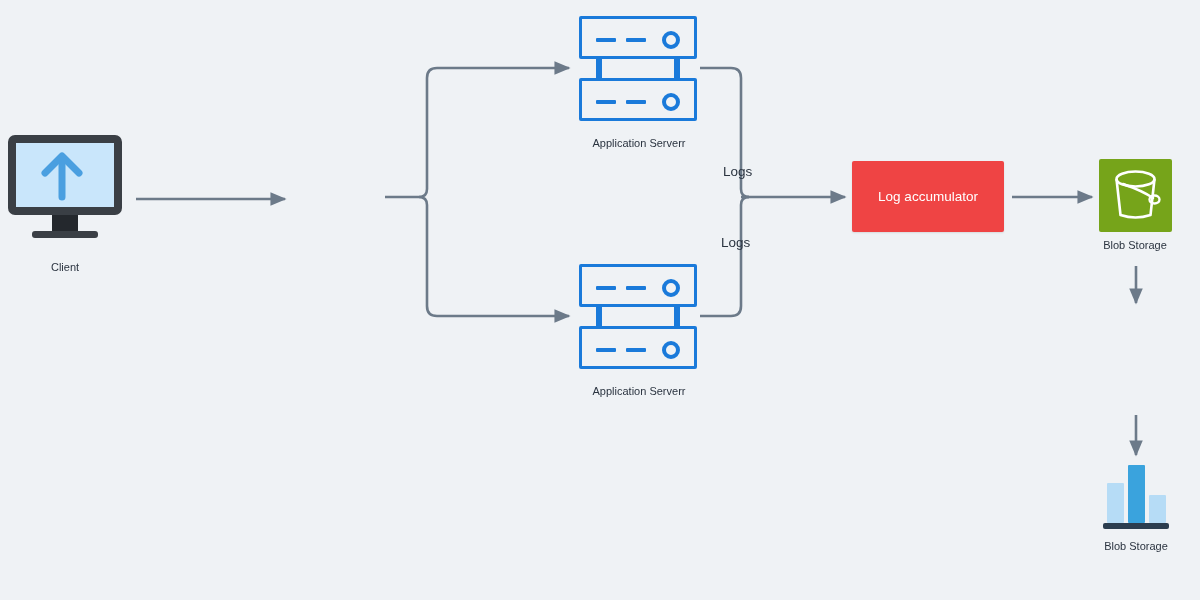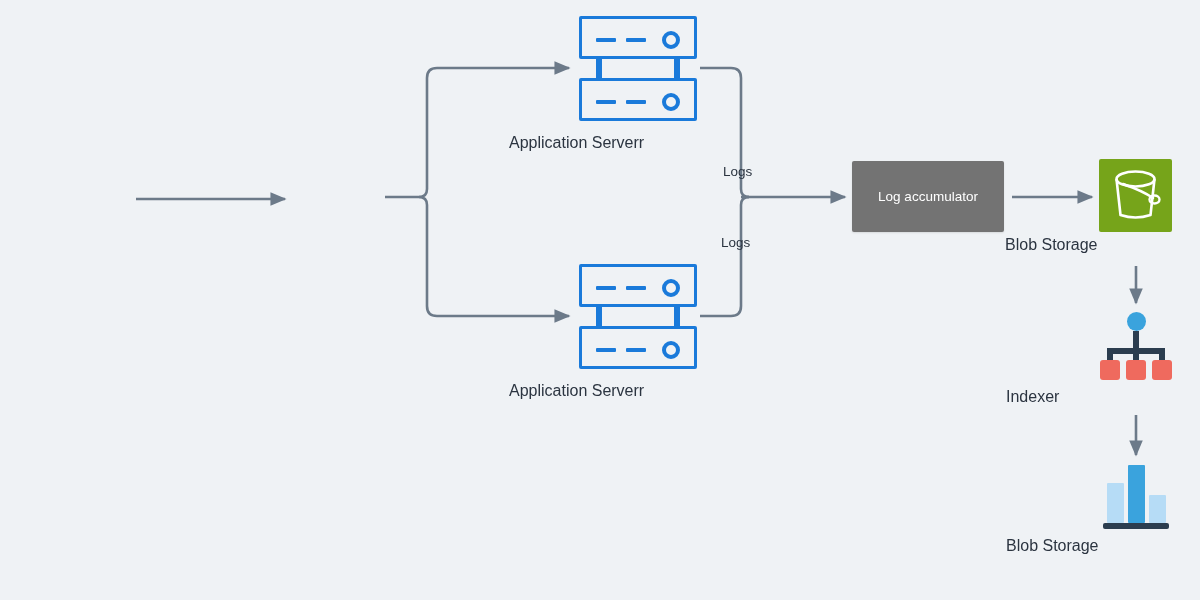--- a/index.html
+++ b/index.html
@@ -24,24 +24,25 @@
     width: 1200px;
     height: 600px;
     pointer-events: none;
   }
   .node {
     position: absolute;
   }
   .node-label {
     position: absolute;
     width: 260px;
+    text-align: center;
     left: 50%;
     transform: translateX(-50%);
     color: #2b3440;
-    font-size: 16px;
+    font-size: 11px;
     line-height: 16px;
     white-space: nowrap;
   }
   .edge-label {
     position: absolute;
     color: #2b3440;
     font-size: 13.5px;
     line-height: 16px;
     white-space: nowrap;
   }
@@ -109,21 +110,21 @@
     width: 6px; height: 19px;
     background: #1a7ada;
   }
   .srv-leg.l1 { left: 17px; }
   .srv-leg.l2 { left: 95px; }
 
   
   #node-log-accumulator {
     left: 852px; top: 161px;
     width: 152px; height: 71px;
-    background: #737373;
+    background: #ef4444;
     border-radius: 2px;
     box-shadow: 0 1px 2px rgba(0,0,0,0.10);
   }
   #node-log-accumulator .box-text {
     position: absolute;
     left: 0; top: 0; right: 0; bottom: 0;
     display: flex; align-items: center; justify-content: center;
     color: #ffffff;
     font-size: 13.5px;
   }
@@ -217,20 +218,31 @@
 
     <path d="M741,197 L845,197" fill="none" stroke="#6c7a89" stroke-width="2.6" marker-end="url(#arrowhead)"></path>
 
     <path d="M1012,197 L1092,197" fill="none" stroke="#6c7a89" stroke-width="2.6" marker-end="url(#arrowhead)"></path>
 
     <path d="M1136,266 L1136,303" fill="none" stroke="#6c7a89" stroke-width="2.6" marker-end="url(#arrowhead)"></path>
 
     <path d="M1136,415 L1136,455" fill="none" stroke="#6c7a89" stroke-width="2.6" marker-end="url(#arrowhead)"></path>
   </svg>
 
+  <div class="node" id="node-client">
+    <div class="monitor-bezel">
+      <svg width="92" height="62" viewBox="0 0 92 62">
+        <path d="M46,54 L46,14" stroke="#4a9fe0" stroke-width="7" stroke-linecap="round" fill="none"></path>
+        <path d="M29,30 L46,13 L63,30" stroke="#4a9fe0" stroke-width="7" stroke-linecap="round" stroke-linejoin="round" fill="none"></path>
+      </svg>
+    </div>
+    <div class="monitor-neck"></div>
+    <div class="monitor-foot"></div>
+    <div class="node-label" style="top: 124px; left: 57px;">Client</div>
+  </div>
 
 
   <div class="node node-appserver" id="node-appserver-1">
     <div class="srv-unit top">
       <div class="srv-dash d1"></div>
       <div class="srv-dash d2"></div>
       <div class="srv-ring"></div>
     </div>
     <div class="srv-leg l1"></div>
     <div class="srv-leg l2"></div>
@@ -269,33 +281,20 @@
     <div class="blob-tile"></div>
     <svg class="bucket-svg" width="73" height="73" viewBox="0 0 73 73">
       <ellipse cx="36.5" cy="20" rx="19" ry="7.5" fill="none" stroke="#ffffff" stroke-width="2.6"></ellipse>
       <path d="M17.5,20 L21.5,56 Q36.5,61 51.5,56 L55.5,20" fill="none" stroke="#ffffff" stroke-width="2.6" stroke-linejoin="round"></path>
       <path d="M24,25 Q44,32 54,39" fill="none" stroke="#ffffff" stroke-width="2.6" stroke-linecap="round"></path>
       <ellipse cx="55.5" cy="40.5" rx="5" ry="4" fill="none" stroke="#ffffff" stroke-width="2.4"></ellipse>
     </svg>
     <div class="node-label" style="top: 78px; left: 36px;">Blob Storage</div>
   </div>
 
-  <div class="node" id="node-indexer">
-    <div>
-      <div class="idx-circle"></div>
-      <div class="idx-stem"></div>
-      <div class="idx-rail"></div>
-      <div class="idx-drop p1"></div>
-      <div class="idx-drop p3"></div>
-      <div class="idx-sq s1"></div>
-      <div class="idx-sq s2"></div>
-      <div class="idx-sq s3"></div>
-    </div>
-    <div class="node-label" style="top: 77px; left: 38px;">Indexer</div>
-  </div>
 
   <div class="node" id="node-blob-bottom">
     <div style="position:absolute;left:0;top:0;width:70px;height:68px;">
       <div class="bar b1"></div>
       <div class="bar b2"></div>
       <div class="bar b3"></div>
       <div class="bar-base"></div>
     </div>
     <div class="node-label" style="top: 75px; left: 35px;">Blob Storage</div>
   </div>

